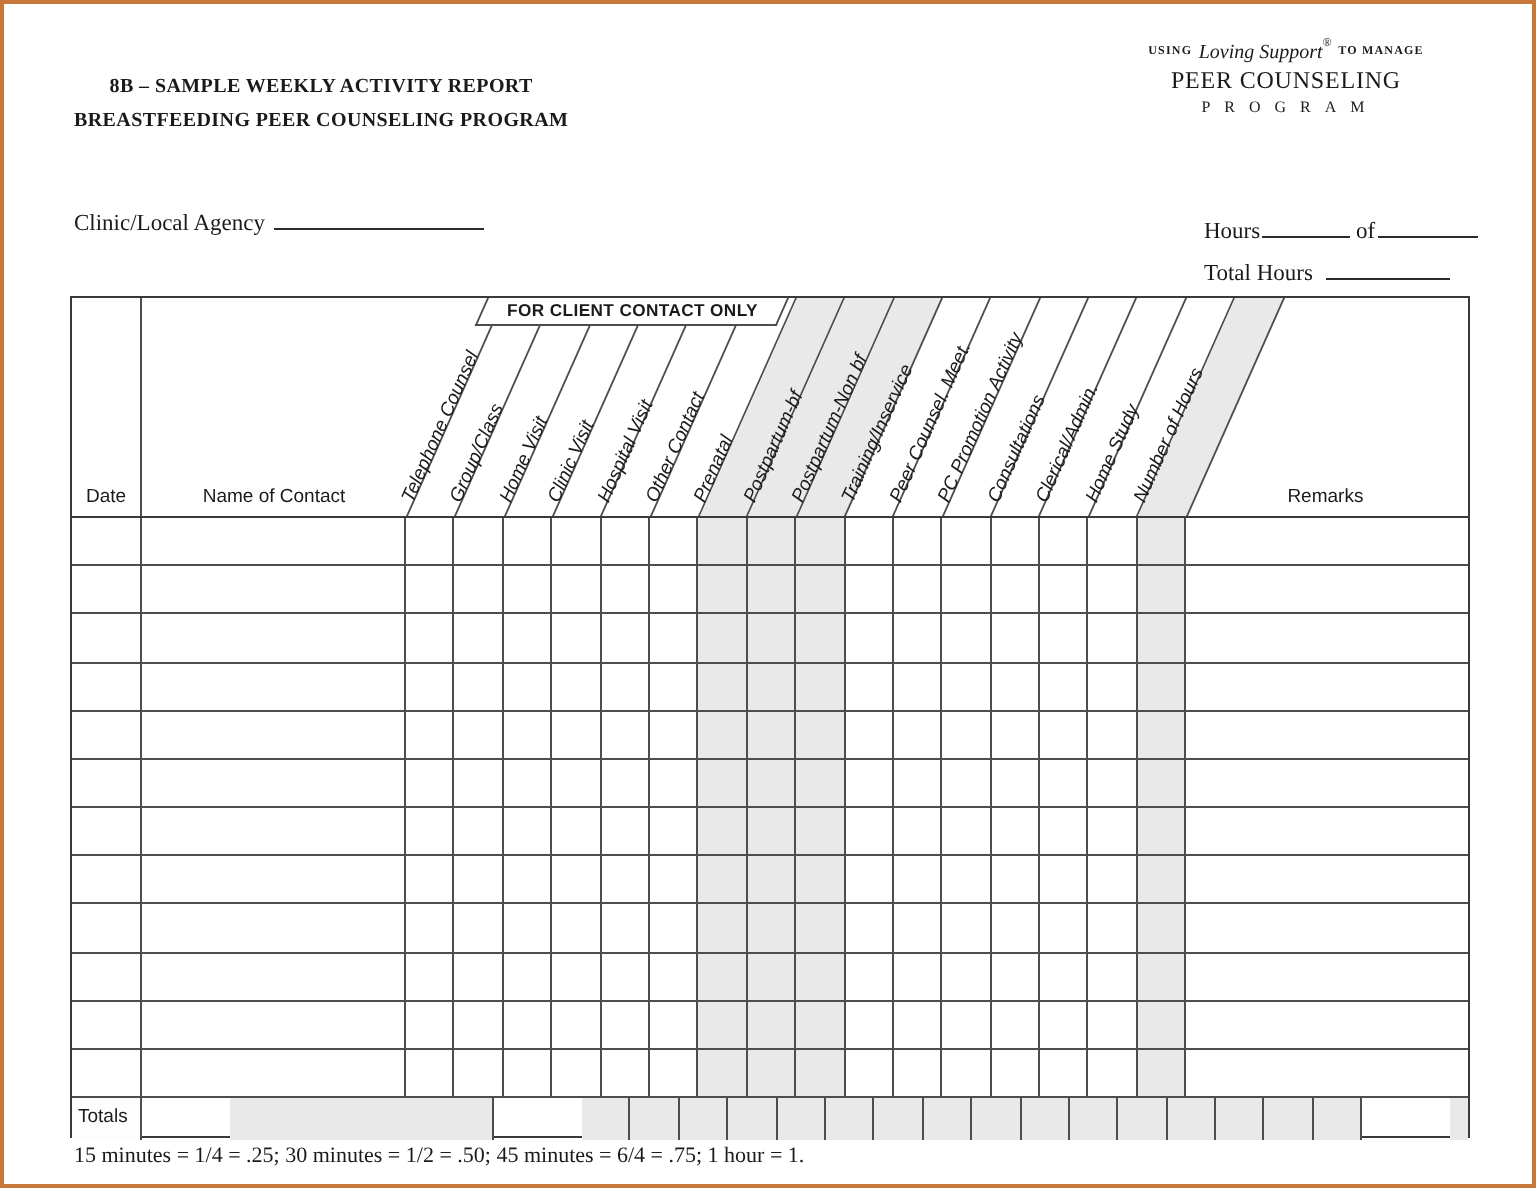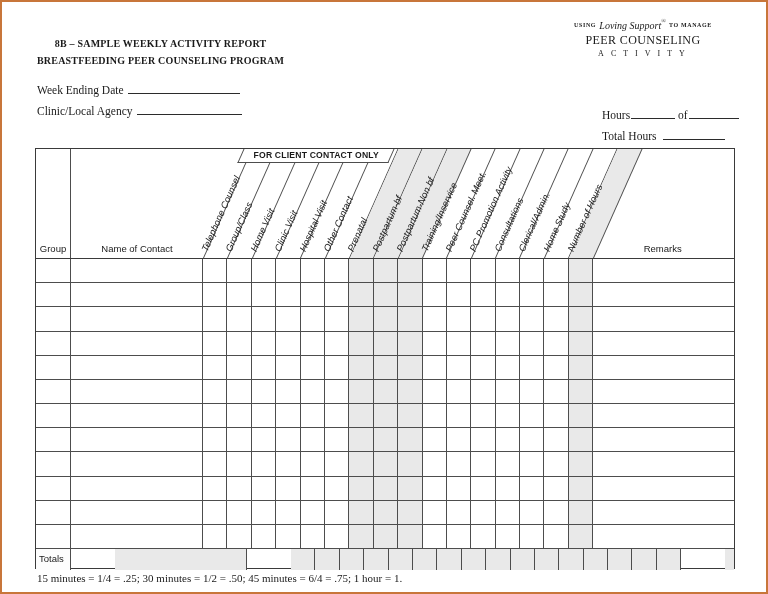--- a/index.html
+++ b/index.html
@@ -79,41 +79,38 @@
 <div class="page">
 
   <div class="title">
     <div>8B – SAMPLE WEEKLY ACTIVITY REPORT</div>
     <div>BREASTFEEDING PEER COUNSELING PROGRAM</div>
   </div>
 
   <div class="logo">
     <div class="logo-l1"><span class="logo-small">USING</span> <span class="logo-brand">Loving Support</span><span class="logo-reg">®</span> <span class="logo-small">TO MANAGE</span></div>
     <div class="logo-l2">PEER COUNSELING</div>
-    <div class="logo-l3">ACTIVITY</div>
-  </div>
-
-  <div class="field" style="left:35px;top:81px;">
-    <span>Week Ending Date</span><span class="uline" style="width:112px;"></span>
-  </div>
+    <div class="logo-l3">PROGRAM</div>
+  </div>
+
   <div class="field" style="left:35px;top:102px;">
     <span>Clinic/Local Agency</span><span class="uline" style="width:105px;"></span>
   </div>
   <div class="field" style="left:600px;top:106px;">
     <span>Hours</span><span class="uline" style="width:44px;margin-left:1px;"></span>
     <span>of</span><span class="uline" style="width:50px;margin-left:1px;"></span>
   </div>
   <div class="field" style="left:600px;top:127px;">
     <span>Total Hours</span><span class="uline" style="width:62px;margin-left:7px;"></span>
   </div>
 
   <div class="tbl">
     <div class="thead">
       <div class="hcell h-date">
-        <div class="hlabel">Group</div>
+        <div class="hlabel">Date</div>
       </div>
       <div class="hcell h-name">
         <div class="hlabel">Name of Contact</div>
       </div>
       <div class="diag" id="diag-cols">
         <div class="banner">
           <span>FOR CLIENT CONTACT ONLY</span>
         </div>
       <div class="dcol"></div>
           <div class="dcol"></div>

